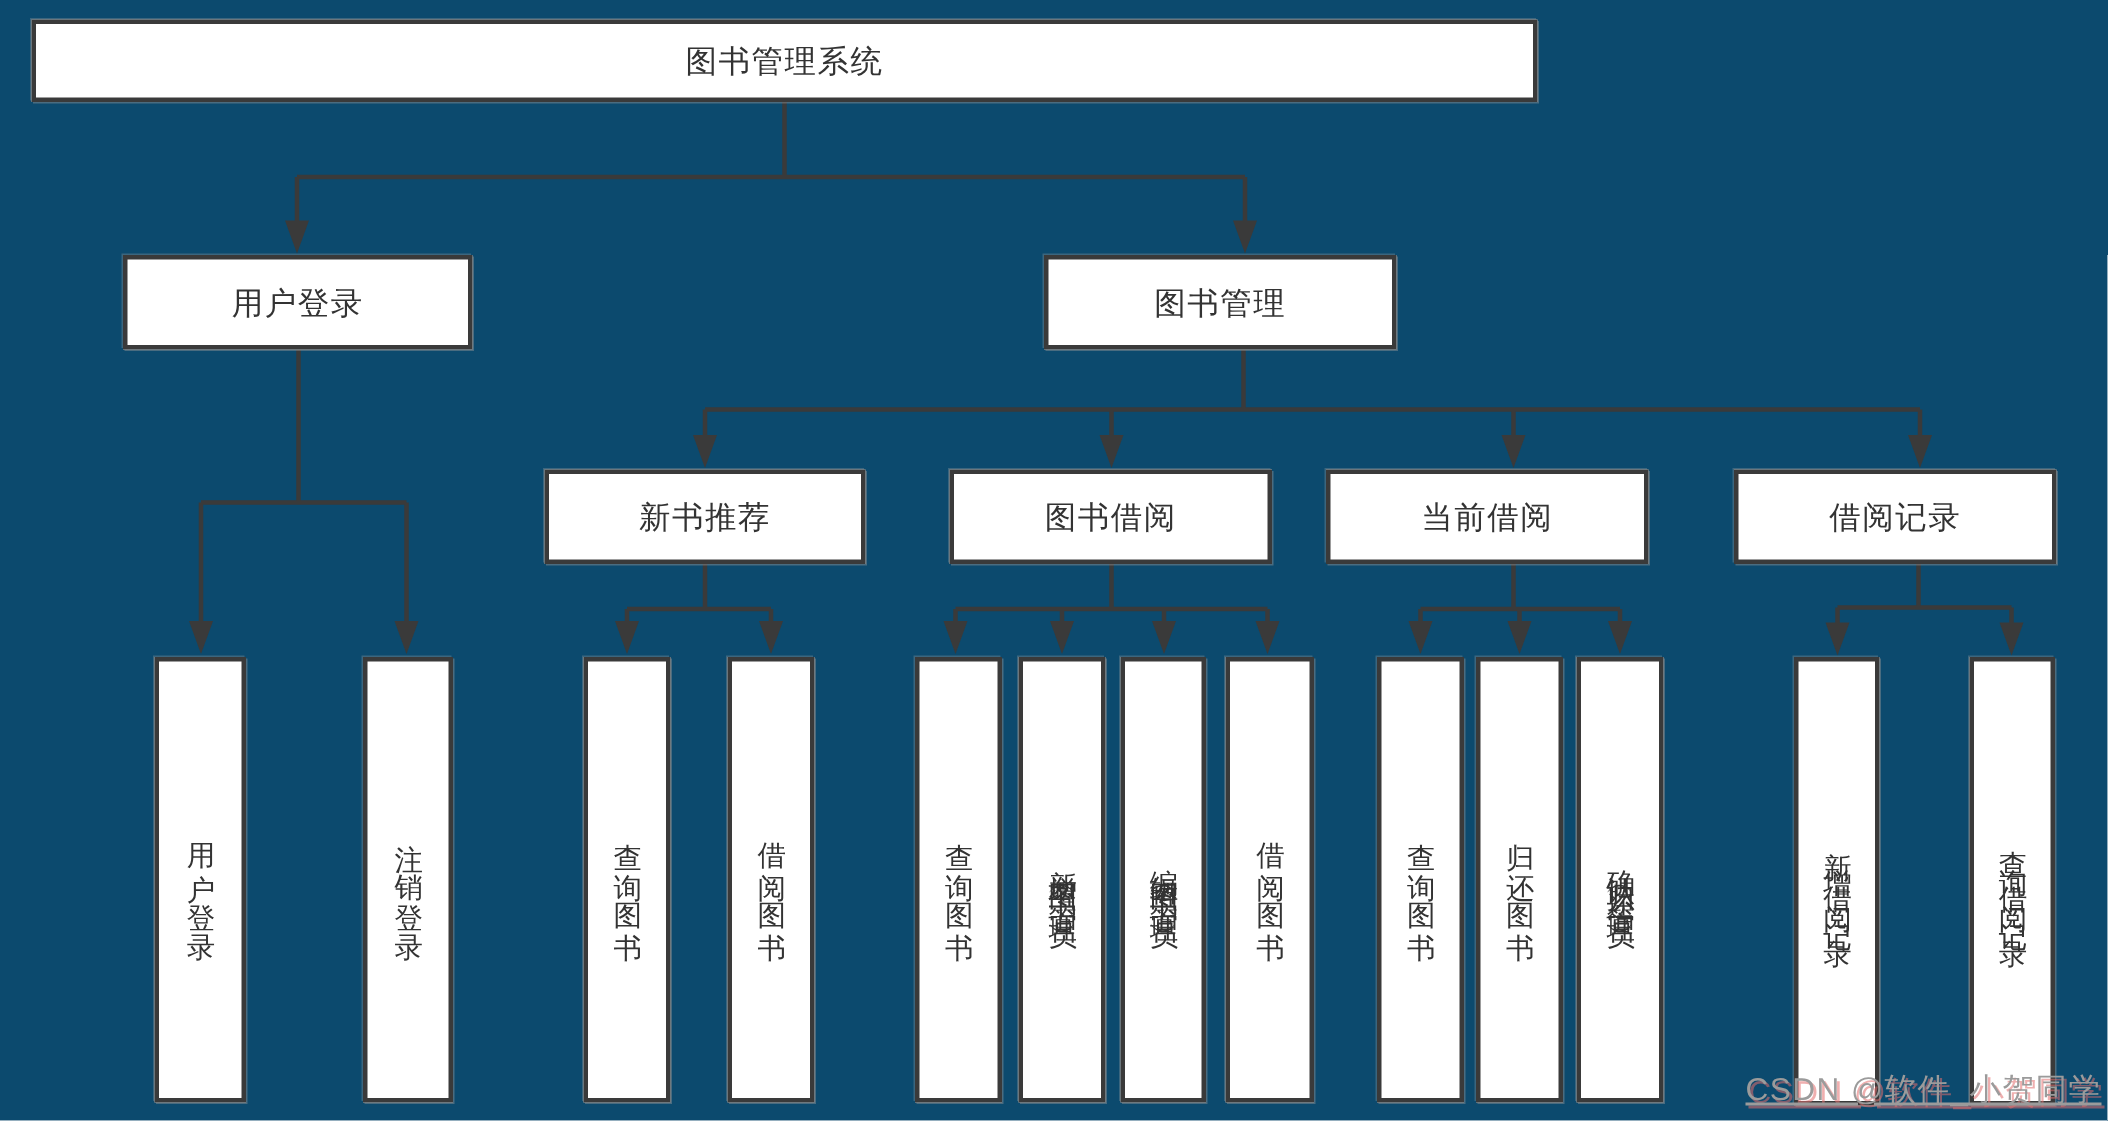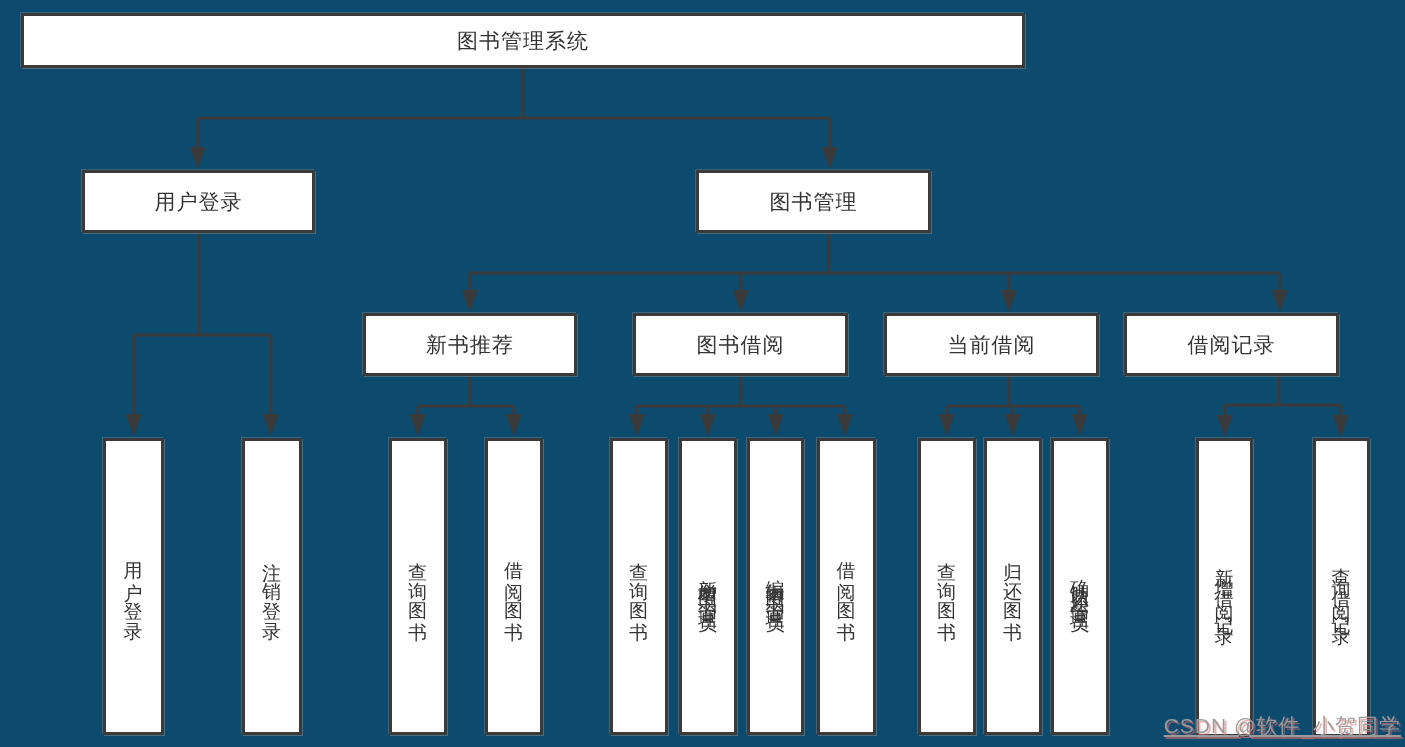--- a/index.html
+++ b/index.html
@@ -106,21 +106,21 @@
 
   <div class="node hbox" style="left:363px; top:313px; width:214px; height:63px;">
     <span>新书推荐</span>
   </div>
   <div class="node hbox" style="left:633px; top:313px; width:215px; height:63px;">
     <span>图书借阅</span>
   </div>
   <div class="node hbox" style="left:884px; top:313px; width:215px; height:63px;">
     <span>当前借阅</span>
   </div>
-  <div class="node hbox" style="left:1124px; top:313px; width:215px; height:63px;">
+  <div class="node hbox" style="left:1156px; top:313px; width:215px; height:63px;">
     <span>借阅记录</span>
   </div>
 
   <div class="node leaf" style="left:103px; top:438px; width:61px; height:297px;">
     <span class="sp4">用户登录</span>
   </div>
   <div class="node leaf" style="left:242px; top:438px; width:60px; height:297px;">
     <span class="sp4">注销登录</span>
   </div>
   <div class="node leaf" style="left:389px; top:438px; width:58px; height:297px;">

